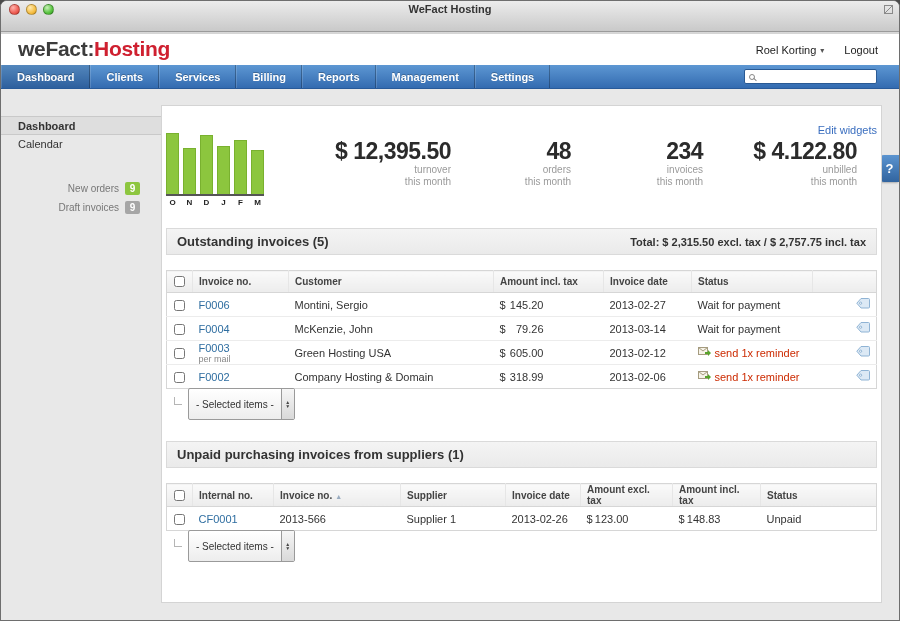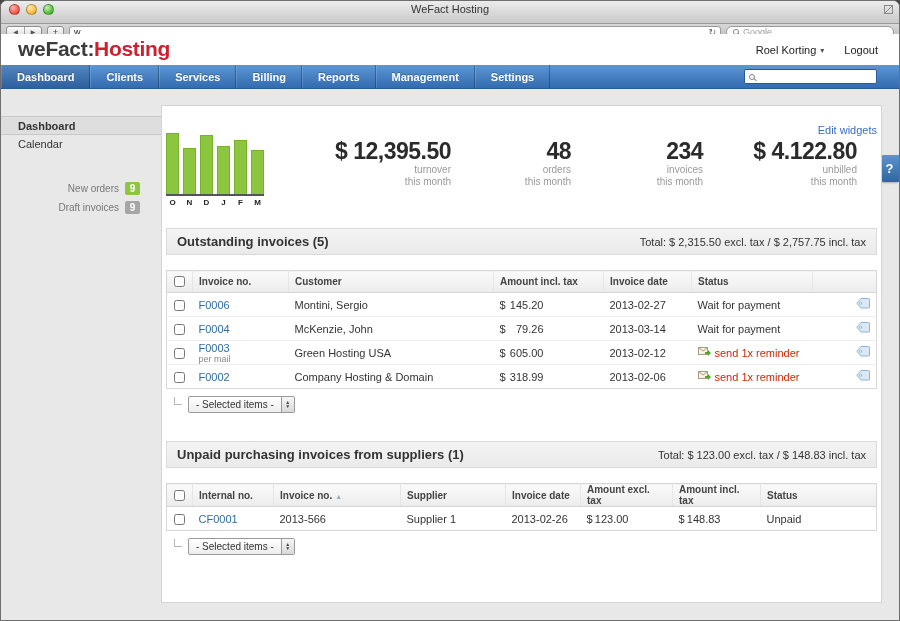--- a/index.html
+++ b/index.html
@@ -1,21 +1,21 @@
 <!DOCTYPE html>
 <html><head>
 <meta charset="utf-8">
 <style>
   *{box-sizing:border-box;margin:0;padding:0;}
   html,body{width:900px;height:621px;}
   body{font-family:"Liberation Sans","DejaVu Sans",sans-serif;background:#4a4a4a;overflow:hidden;}
   .window{position:absolute;top:0;left:0;width:900px;height:621px;background:#e9e9e9;border-radius:7px 7px 0 0;overflow:hidden;border:1px solid #6e6e6e;}
 
   
-  .titlebar{height:23px;background:linear-gradient(#ececec,#c9c9c9);border-bottom:1px solid #9b9b9b;position:relative;}
+  .titlebar{height:31px;background:linear-gradient(#ececec,#c9c9c9);border-bottom:1px solid #9b9b9b;position:relative;font-weight:bold;}
   .lights{position:absolute;left:8px;top:3px;display:flex;gap:6px;}
   .light{width:11px;height:11px;border-radius:50%;border:1px solid rgba(0,0,0,.25);}
   .light.red{background:radial-gradient(circle at 35% 30%,#ffb3ad,#ee5f55 60%,#d8382c);}
   .light.yellow{background:radial-gradient(circle at 35% 30%,#ffeab0,#f6bf46 60%,#dd9e1e);}
   .light.green{background:radial-gradient(circle at 35% 30%,#c9efba,#58c43f 60%,#3a9c27);}
   .win-title{text-align:center;font-size:11px;line-height:16px;color:#333;}
   .fullscreen{position:absolute;right:6px;top:4px;width:9px;height:9px;border:1px solid #8a8a8a;background:linear-gradient(135deg,transparent 44%,#8a8a8a 44%,#8a8a8a 56%,transparent 56%);}
 
   
   .toolbar{height:16px;background:linear-gradient(#d8d8d8,#bcbcbc);border-bottom:1px solid #8f8f8f;display:flex;align-items:center;padding:0 5px;gap:5px;}
@@ -72,21 +72,21 @@
   .bar-labels{display:flex;gap:4px;margin-top:2px;}
   .bar-label{width:13px;text-align:center;font-size:8px;font-weight:bold;color:#222;}
   .stat{position:absolute;top:20px;text-align:right;}
   .stat .value{font-size:23px;font-weight:bold;color:#2b2b2b;letter-spacing:-.5px;line-height:26px;white-space:nowrap;}
   .stat .sub{font-size:10px;color:#9a9a9a;line-height:12px;}
   .stat1{right:426px;} .stat2{right:306px;} .stat3{right:174px;} .stat4{right:20px;}
 
   .section-head{display:flex;justify-content:space-between;align-items:center;height:27px;background:linear-gradient(#f4f4f4,#eaeaea);border:1px solid #dadada;padding:0 10px;margin-top:6px;}
   .section-head.mt-lg{margin-top:26px;}
   .section-title{font-size:13px;font-weight:bold;color:#333;}
-  .section-total{font-size:11px;font-weight:normal;color:#333;}
+  .section-total{font-size:11px;font-weight:bold;color:#333;}
 
   table.grid{width:100%;border-collapse:collapse;font-size:11px;border:1px solid #d6d6d6;margin-top:15px;}
   .grid th{background:linear-gradient(#fafafa,#ececec);border-bottom:1px solid #d6d6d6;border-right:1px solid #e6e6e6;height:22px;font-size:10px;font-weight:bold;color:#444;text-align:left;padding:0 6px;}
   .grid th:last-child{border-right:none;}
   .grid td{height:24px;border-top:1px solid #ececec;padding:0 6px;color:#333;vertical-align:middle;}
   .grid .chk{text-align:center;padding:0;}
   .grid input[type=checkbox]{width:11px;height:11px;vertical-align:middle;}
   .grid a{color:#2e6da0;text-decoration:none;}
   .sub-note{font-size:9px;color:#888;display:block;line-height:10px;}
   .sub-note:empty{display:none;}
@@ -95,21 +95,21 @@
   .amt2a{padding:0 44px 0 6px;}
   .amt2b{padding:0 40px 0 6px;}
   td.amount-cell{padding:0;}
   .status-alert{color:#cc2a00;display:inline-flex;align-items:center;gap:4px;}
   .status-alert a{color:#cc2a00;}
   .tagcol{text-align:right;padding-right:10px;}
   .sort{font-size:7px;color:#98abc0;margin-left:3px;}
 
   .bulk-row{margin-top:4px;display:flex;align-items:center;gap:6px;padding-left:8px;height:22px;}
   .corner{width:8px;height:8px;border-left:1px solid #b5b5b5;border-bottom:1px solid #b5b5b5;margin-top:-6px;}
-  .select-box{display:inline-flex;align-items:center;height:17px;border:1px solid #9a9a9a;border-radius:2px;background:linear-gradient(#fff,#ededed);font-size:10px;color:#333;}
+  .select-box{display:inline-flex;align-items:center;height:32px;border:1px solid #9a9a9a;border-radius:2px;background:linear-gradient(#fff,#ededed);font-size:10px;color:#333;}
   .select-text{padding:0 7px;}
   .stepper{width:13px;align-self:stretch;border-left:1px solid #9a9a9a;background:linear-gradient(#f6f6f6,#d9d9d9);display:flex;flex-direction:column;align-items:center;justify-content:center;}
   .stepper span{font-size:5px;line-height:4px;color:#444;}
 </style>
 </head>
 <body>
 
 <div class="window">
 
   <div class="titlebar">
@@ -351,21 +351,20 @@
             <span class="select-text">- Selected items -</span>
             <span class="stepper">
               <span>▲</span>
               <span>▼</span>
             </span>
           </div>
         </div>
 
         <div class="section-head mt-lg">
           <span class="section-title">Unpaid purchasing invoices from suppliers (1)</span>
-          <span class="section-total">Total: $ 123.00 excl. tax / $ 148.83 incl. tax</span>
         </div>
 
         <table class="grid">
           <colgroup>
               <col style="width:26px">
               <col style="width:81px">
               <col style="width:127px">
               <col style="width:105px">
               <col style="width:75px">
               <col style="width:92px">

